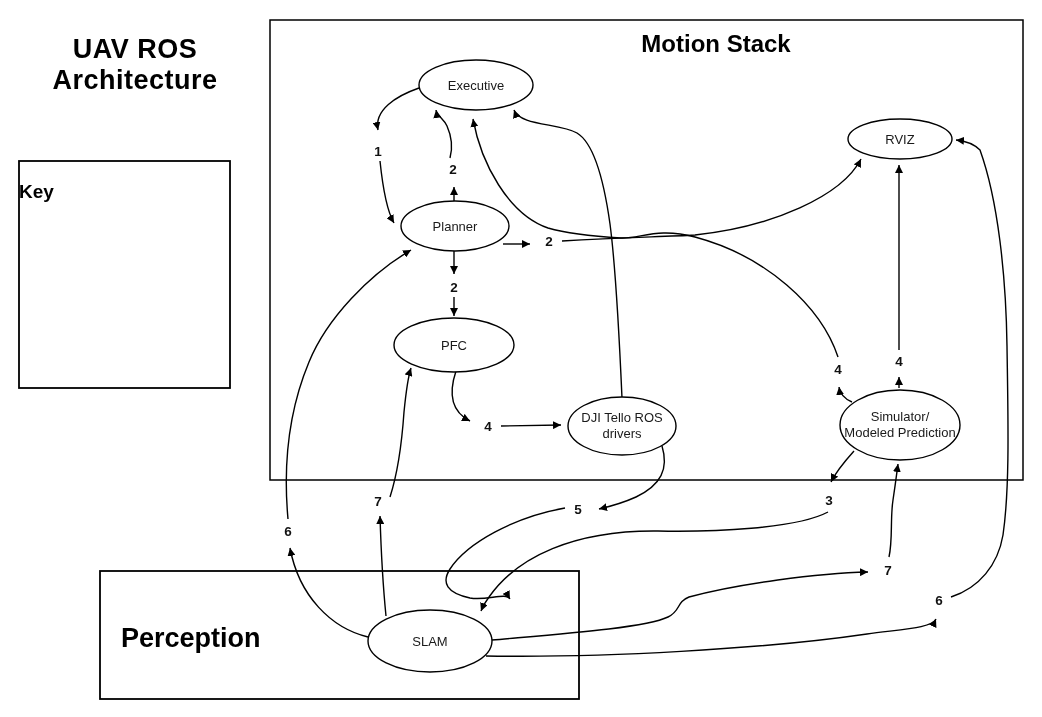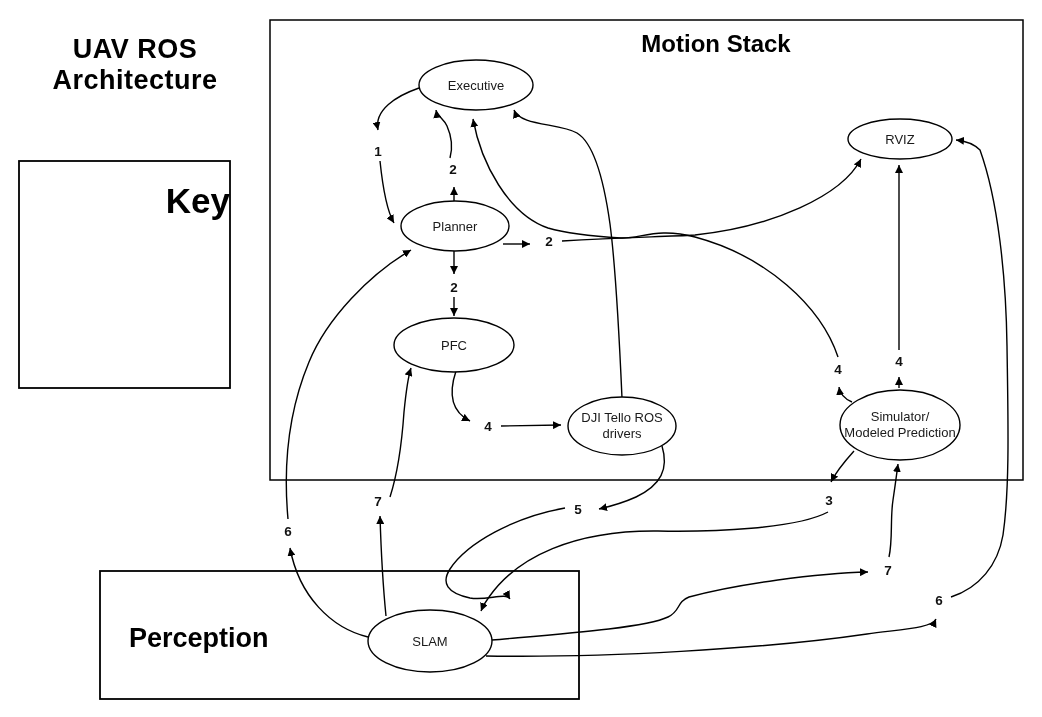--- a/index.html
+++ b/index.html
@@ -41,38 +41,37 @@
     top: 30px;
     width: 240px;
     text-align: center;
     font-size: 24px;
     font-weight: bold;
   }
   .key-title {
     left: 19px;
     top: 181px;
     width: 211px;
-    text-align: right;
-    font-size: 35px;
+    text-align: left;
+    font-size: 19px;
     font-weight: bold;
   }
   .key-list {
     left: 62px;
     top: 226px;
     width: 168px;
     font-size: 13.5px;
     line-height: 15.6px;
     color: #111;
   }
   .perception-title {
     left: 121px;
     top: 623px;
     font-size: 27px;
     font-weight: bold;
-    margin-left: 8px;
   }
   .edge-path {
     fill: none;
     stroke: #000;
     stroke-width: 1.4;
   }
   .box {
     fill: none;
     stroke: #000;
   }

